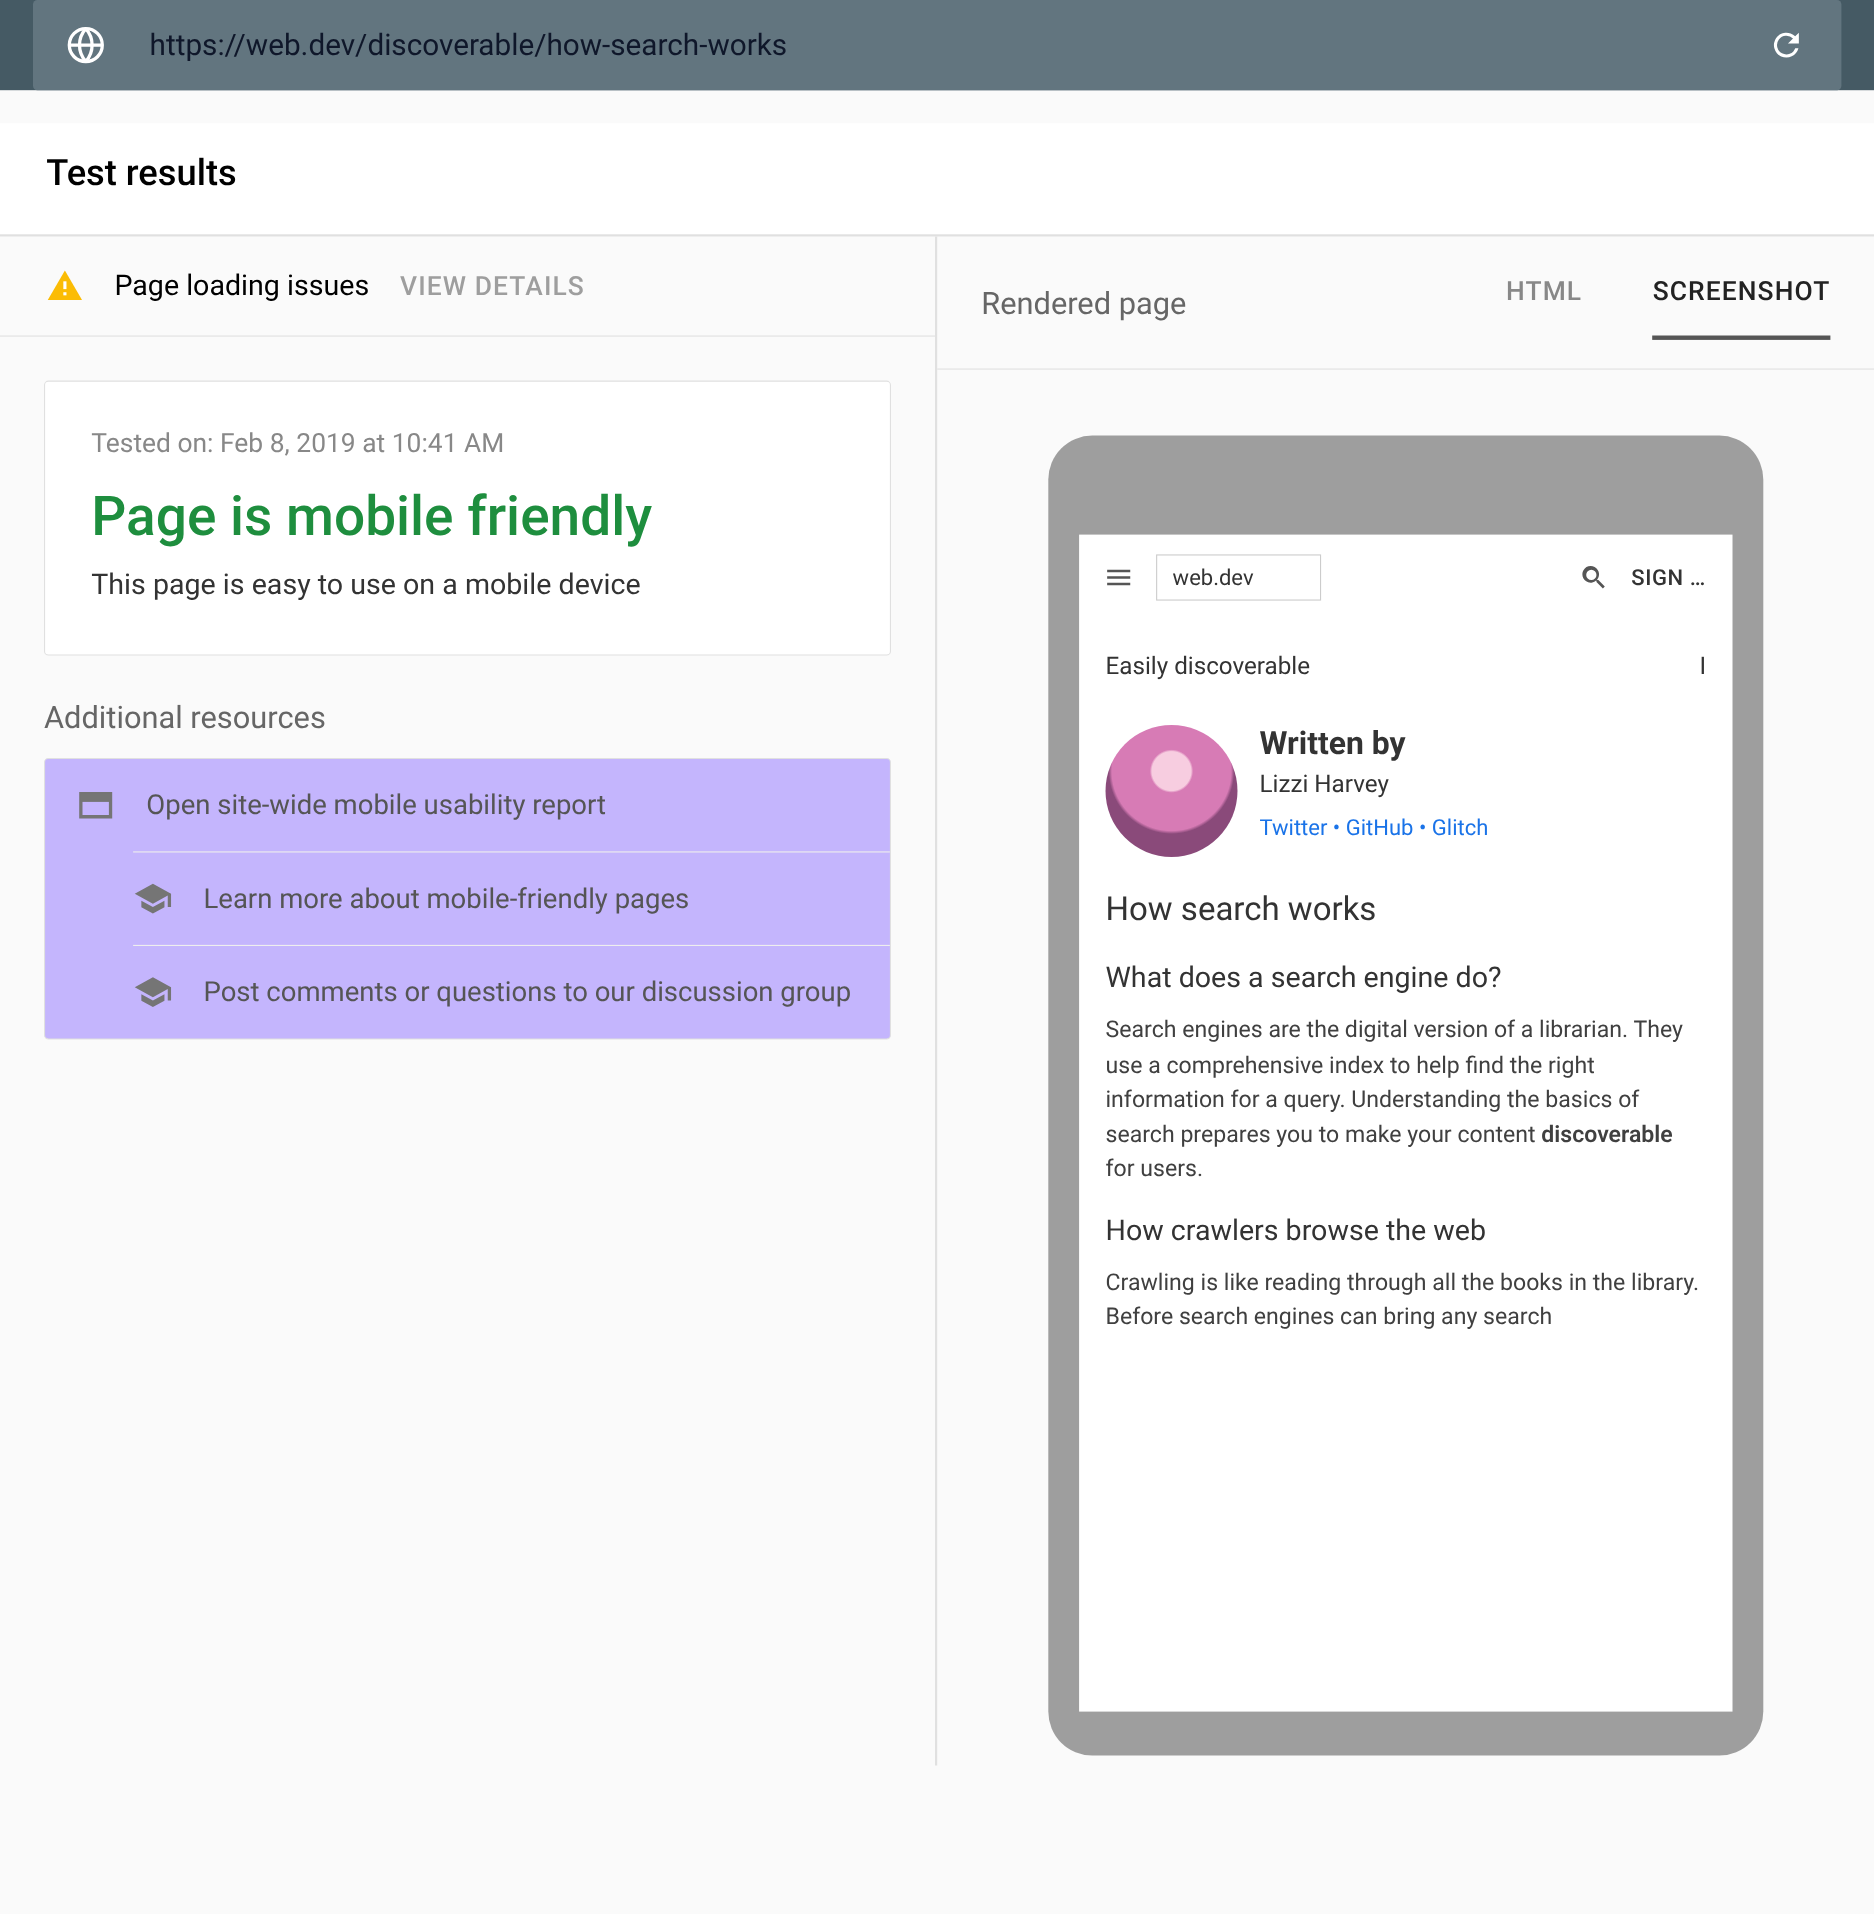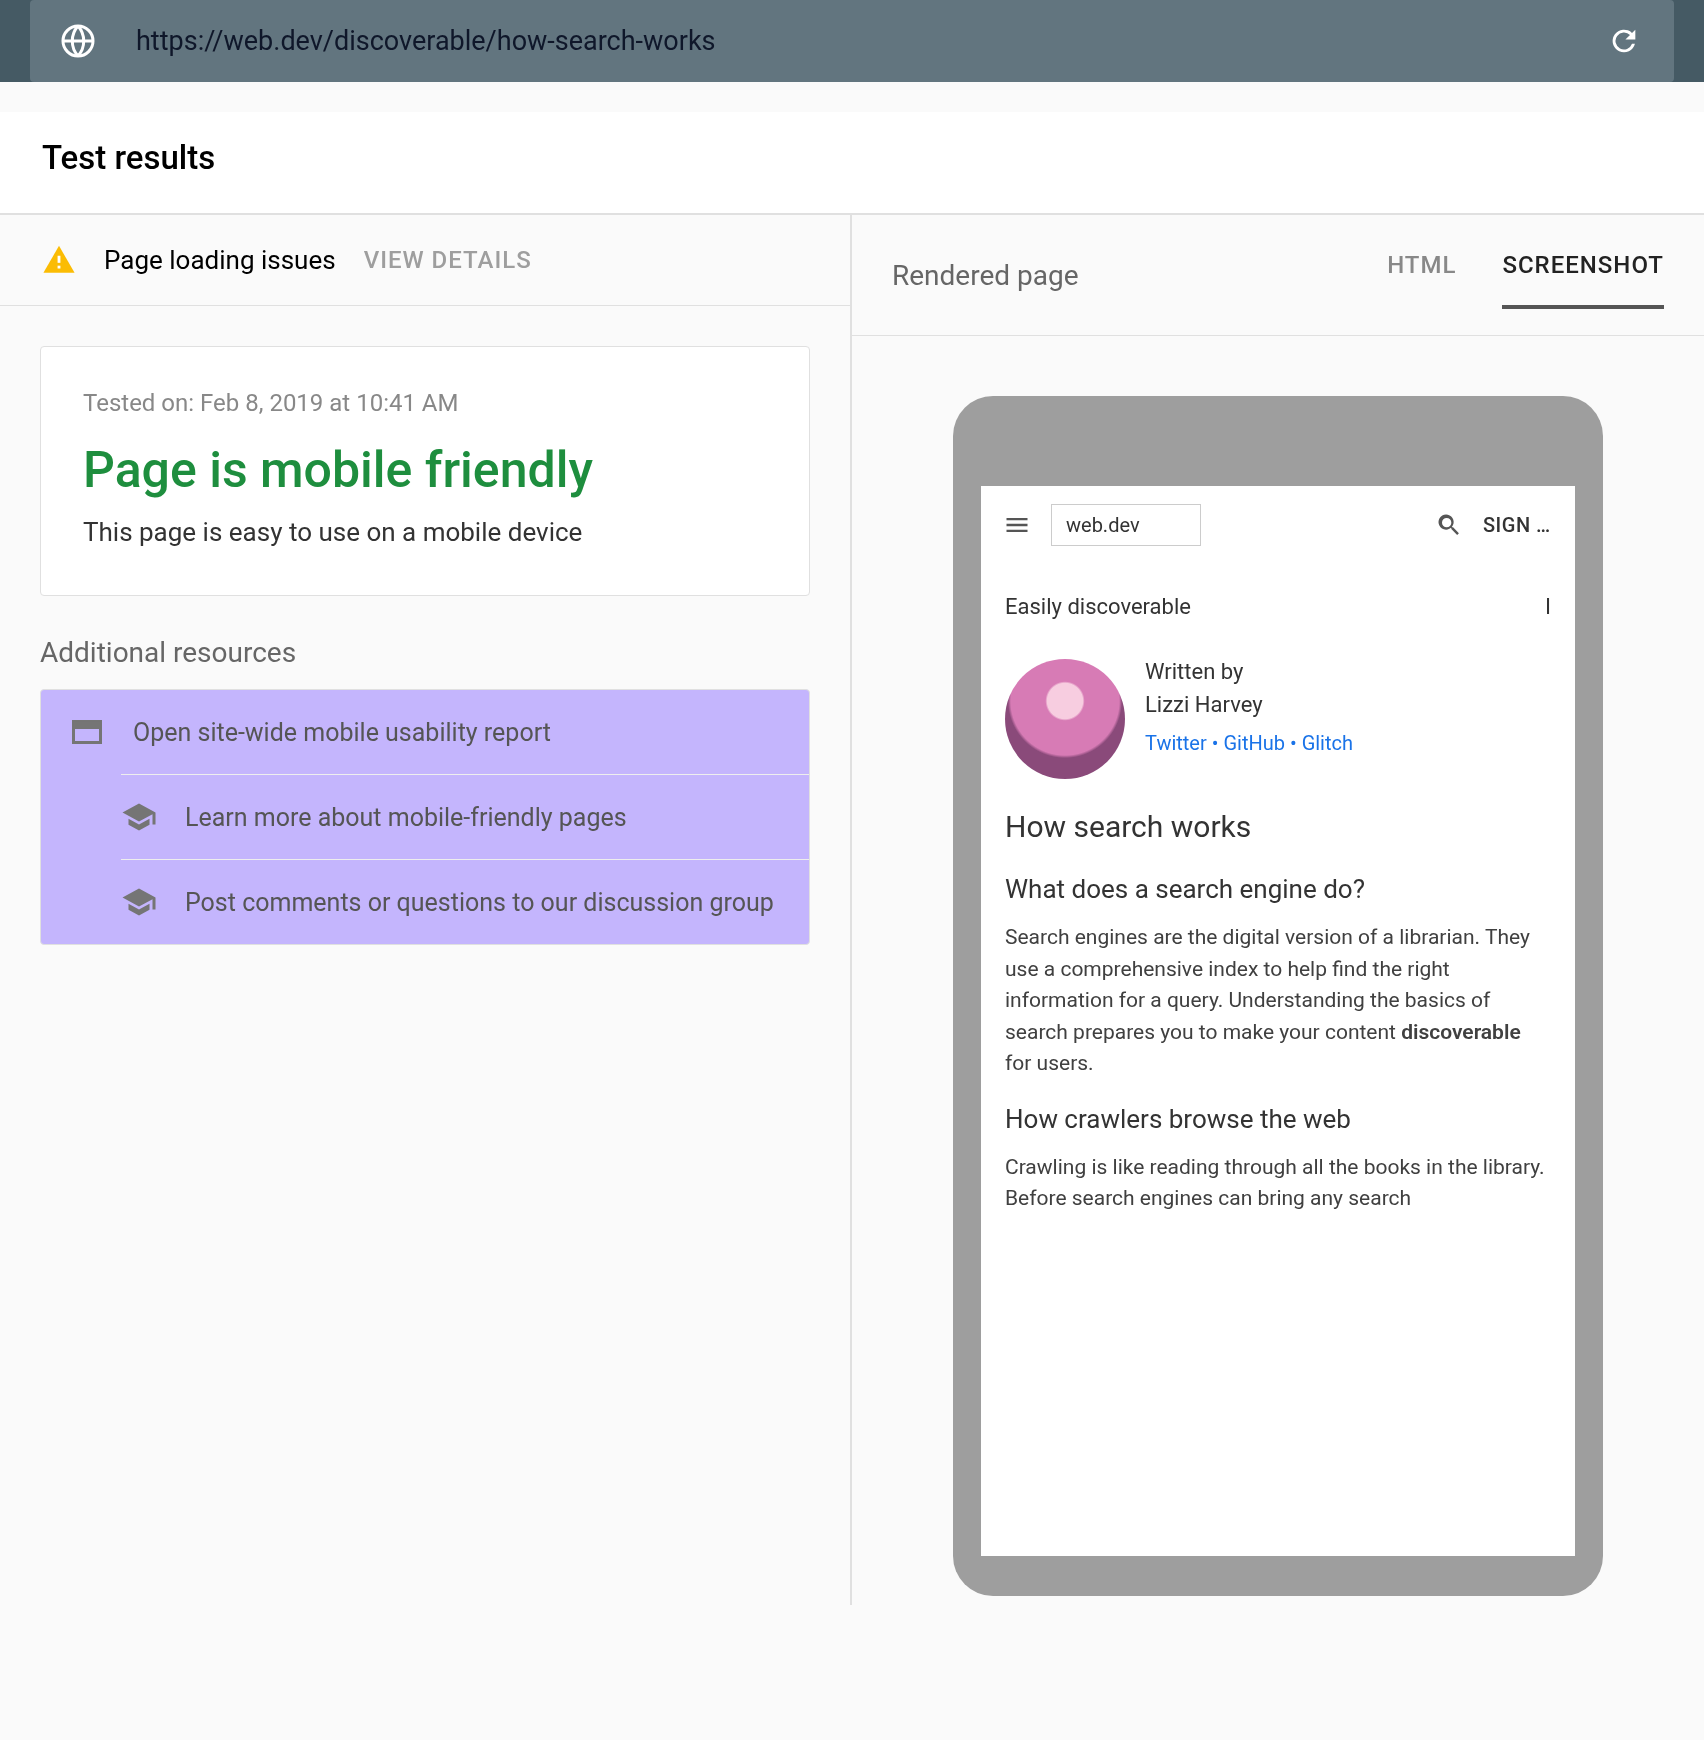--- a/index.html
+++ b/index.html
@@ -38,39 +38,39 @@
 .resources-title { margin: 40px 40px 20px; font-size: 28px; color: #666; }
 .resources-card { margin: 0 40px; background: #c4b5fd; border: 1px solid #e0e0e0; border-radius: 4px; }
 .resource-item { display: flex; align-items: center; padding: 24px 28px; cursor: pointer; }
 .resource-item + .resource-item { border-top: 1px solid #eee; margin-left: 80px; padding-left: 0; }
 .resource-item:first-child { }
 .res-icon { width: 36px; height: 36px; margin-right: 28px; flex-shrink: 0; }
 .res-label { font-size: 25px; color: #555; }
 
 .right-header { display: flex; align-items: center; padding: 28px 40px; border-bottom: 1px solid #e0e0e0; }
 .rendered-title { font-size: 28px; color: #666; flex: 1; }
-.tabs { display: flex; gap: 46px; }
+.tabs { display: flex; gap: 64px; }
 .tab { font-size: 24px; font-weight: 500; letter-spacing: 1px; color: #888; padding: 8px 0 28px; cursor: pointer; position: relative; }
 .tab.active { color: #222; }
 .tab.active::after { content: ''; position: absolute; left: 0; right: 0; bottom: -2px; height: 4px; background: #555; }
 
 .phone-wrap { display: flex; justify-content: center; padding: 60px 0; }
 .phone { width: 650px; height: 1200px; background: #9e9e9e; border-radius: 40px; padding: 90px 28px 40px; overflow: hidden; }
 .screen { background: #fff; height: 100%; overflow: hidden; font-size: 22px; color: #333; }
 .s-header { display: flex; align-items: center; padding: 18px 22px; gap: 20px; }
 .s-menu { width: 28px; height: 28px; }
 .s-urlbox { border: 1px solid #ccc; padding: 8px 14px; font-size: 20px; width: 150px; }
 .s-spacer { flex: 1; }
 .s-search { width: 28px; height: 28px; }
 .s-sign { font-size: 20px; font-weight: 500; letter-spacing: 0.5px; white-space: nowrap; overflow: hidden; width: 70px; }
 .s-bread { display:flex; justify-content:space-between; padding: 30px 24px 40px; font-size: 22px; }
 .s-body { padding: 0 24px; }
 .s-author-row { display: flex; gap: 20px; align-items: flex-start; margin-bottom: 30px; }
 .s-avatar { width: 120px; height: 120px; border-radius: 50%; background: radial-gradient(circle at 50% 35%, #f7cde0 18%, #d77bb5 20% 55%, #8a4a7a 58%); flex-shrink: 0; }
-.s-written { font-size: 22px; font-weight: 400; margin-bottom: 8px; }
+.s-written { font-size: 29px; font-weight: 700; margin-bottom: 8px; }
 .s-name { font-size: 22px; margin-bottom: 14px; }
 .s-links { font-size: 20px; color: #1a73e8; }
 .s-h1 { font-size: 30px; font-weight: 400; margin: 20px 0 30px; }
 .s-h2 { font-size: 26px; font-weight: 400; margin: 24px 0 18px; }
 .s-p { font-size: 21px; line-height: 1.5; color: #404040; margin-bottom: 8px; }
 .s-p b { font-weight: 600; }
 
 svg { display: block; }
 </style>
 </head>

